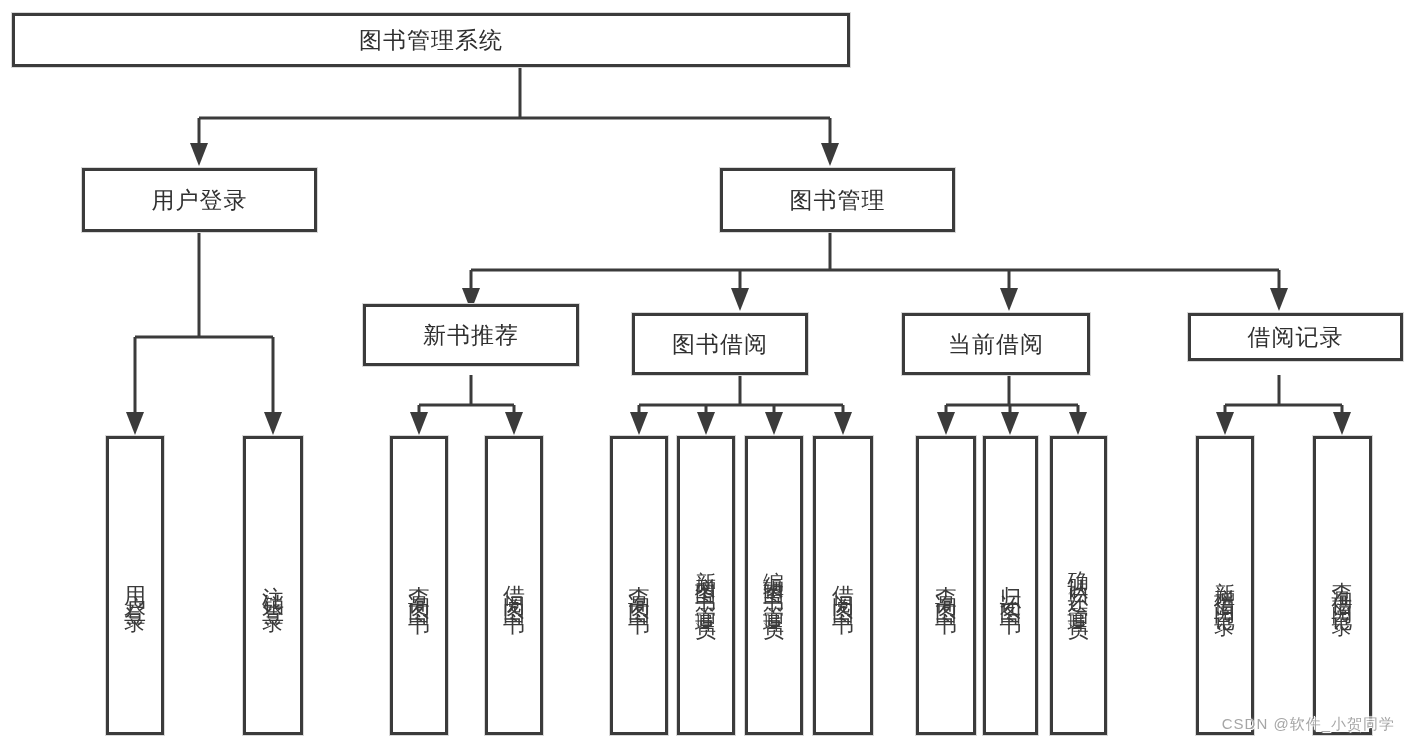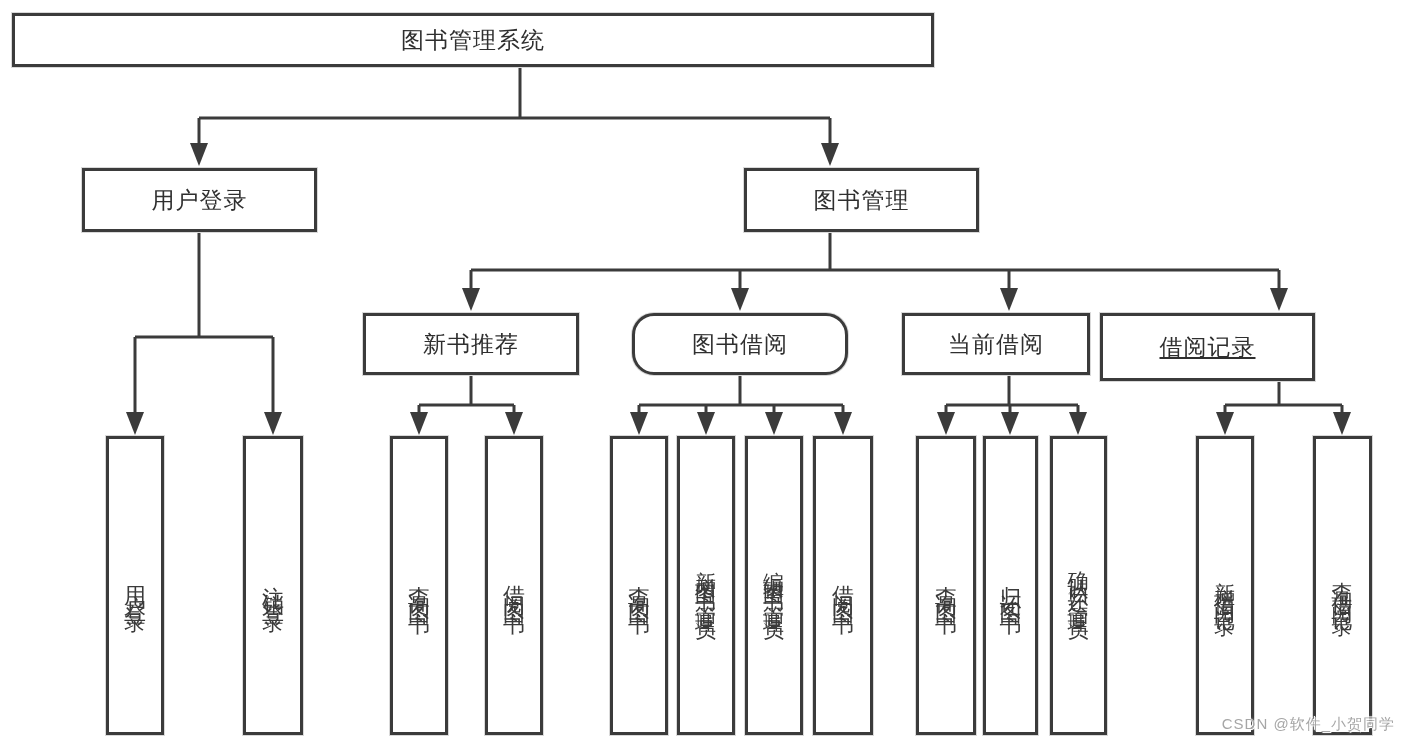--- a/index.html
+++ b/index.html
@@ -112,41 +112,41 @@
 
       <polygon points="937,412 955,412 946,435"></polygon>
       <polygon points="1001,412 1019,412 1010,435"></polygon>
       <polygon points="1069,412 1087,412 1078,435"></polygon>
 
       <polygon points="1216,412 1234,412 1225,435"></polygon>
       <polygon points="1333,412 1351,412 1342,435"></polygon>
     </g>
   </svg>
 
-  <div class="node h" style="left:12px;top:13px;width:922px;height:54px;font-family:Liberation Serif, serif;">
+  <div class="node h" style="left:12px;top:13px;width:838px;height:54px;font-family:Liberation Serif, serif;">
     <span>图书管理系统</span>
   </div>
 
   <div class="node h" style="left:82px;top:168px;width:235px;height:64px;">
     <span>用户登录</span>
   </div>
-  <div class="node h" style="left:744px;top:168px;width:235px;height:64px;">
+  <div class="node h" style="left:720px;top:168px;width:235px;height:64px;">
     <span>图书管理</span>
   </div>
 
-  <div class="node h" style="left:363px;top:313px;width:216px;height:62px;">
+  <div class="node h" style="left:363px;top:304px;width:216px;height:62px;">
     <span>新书推荐</span>
   </div>
-  <div class="node h" style="left:632px;top:313px;width:216px;height:62px;border-radius:22px;">
+  <div class="node h" style="left:632px;top:313px;width:176px;height:62px;">
     <span>图书借阅</span>
   </div>
   <div class="node h" style="left:902px;top:313px;width:188px;height:62px;">
     <span>当前借阅</span>
   </div>
-  <div class="node h" style="left:1100px;top:313px;width:215px;height:68px;text-decoration:underline;">
+  <div class="node h" style="left:1188px;top:313px;width:215px;height:48px;">
     <span>借阅记录</span>
   </div>
 
   <div class="node leaf" style="left:106px;top:436px;width:58px;height:299px;">
     <span>用户登录</span>
   </div>
   <div class="node leaf" style="left:243px;top:436px;width:60px;height:299px;">
     <span>注销登录</span>
   </div>
 

